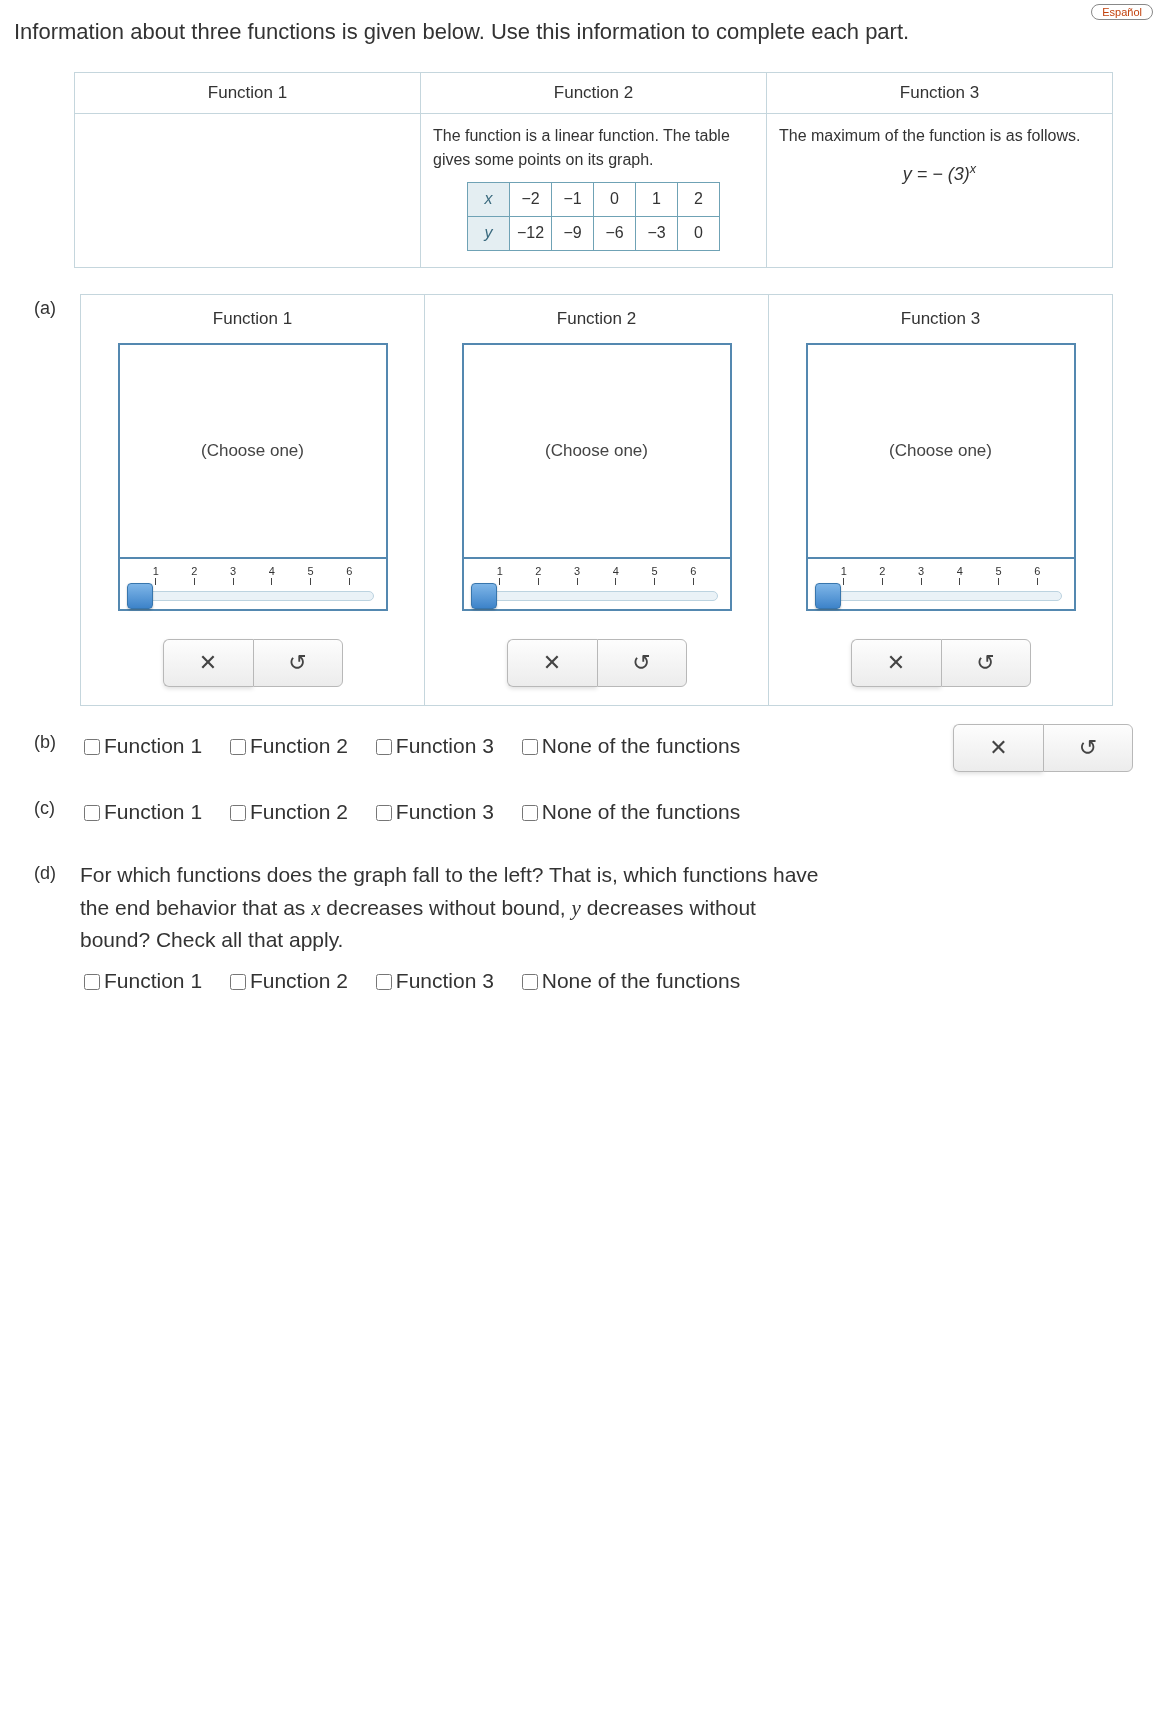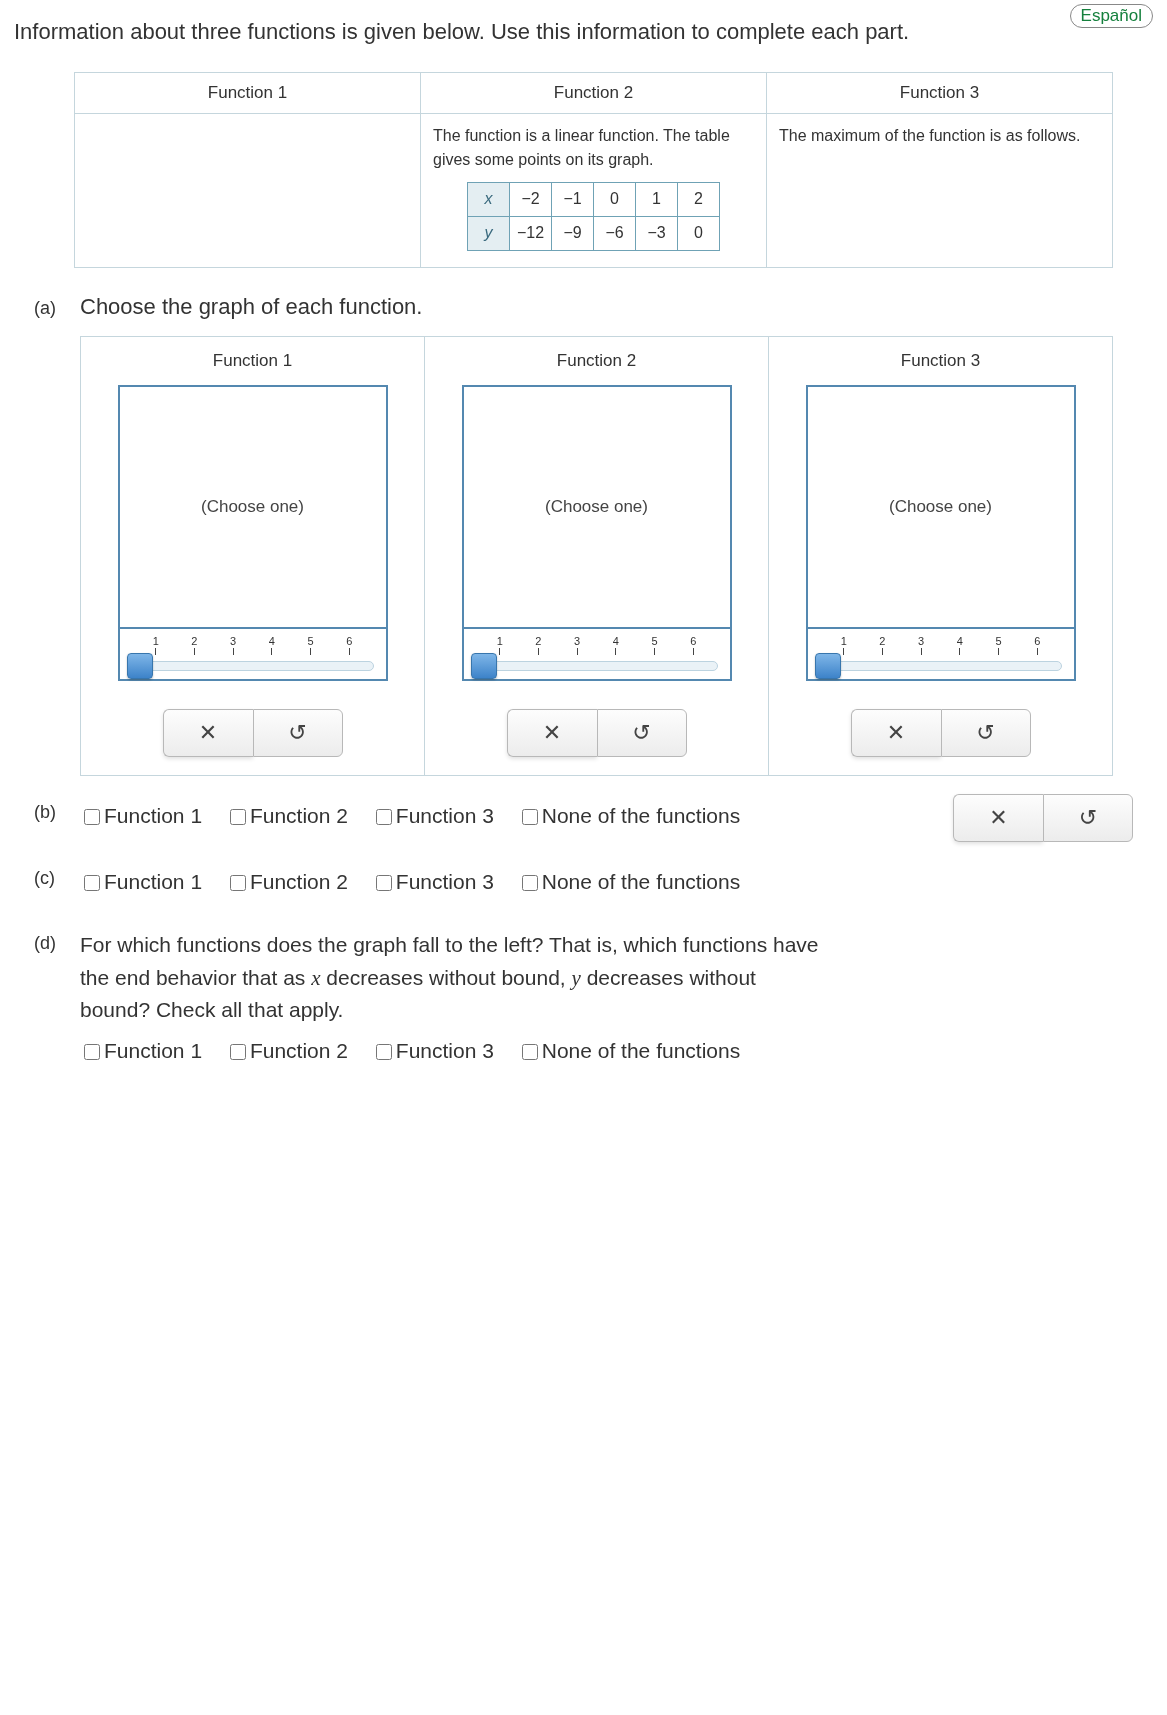--- a/index.html
+++ b/index.html
@@ -16,22 +16,22 @@
     position: relative;
     padding: 10px 14px 40px 14px;
   }
   .espanol {
     position: absolute;
     top: 4px;
     right: 14px;
     border: 1px solid #888;
     border-radius: 12px;
     padding: 1px 10px;
-    font-size: 17px;
-    color: #15803d;
+    font-size: 11px;
+    color: #c2410c;
     background: #fff;
     cursor: pointer;
   }
   .intro {
     font-size: 22px;
     line-height: 1.45;
     margin: 6px 0 24px 0;
     color: #333;
   }
   .funcbox {
@@ -129,21 +129,21 @@
   .ghead {
     text-align: center;
     font-size: 17px;
     padding: 14px 0;
   }
   .chooser {
     margin: 0 auto;
     width: 270px;
   }
   .chooser-top {
-    height: 242px;
+    height: 214px;
     border: 2px solid #5488b0;
     border-bottom: none;
     display: flex;
     align-items: center;
     justify-content: center;
     font-size: 17px;
     color: #444;
     background: #fff;
     cursor: pointer;
   }
@@ -261,28 +261,30 @@
             <td>0</td>
           </tr>
         </tbody>
           </table>
       </div>
     </div>
     <div class="funccol">
       <div class="funchead">Function 3</div>
       <div class="funcbody">
         <span>The maximum of the function is as follows.</span>
+        <div class="eq">
+          y = − (3)<span class="sup">x</span>
+        </div>
       </div>
     </div>
   </div>
 
   <div class="part">
     <div class="plabel">(a)</div>
     <div class="pbody">
-      <div class="ptitle">Choose the graph of each function.</div>
       <div class="graphrow">
 
         <div class="graphcol">
           <div class="ghead">Function 1</div>
           <div class="chooser">
             <div class="chooser-top">(Choose one)</div>
             <div class="slider-strip">
               <div class="ticks">
                 <span class="tick" style="left:10%">1</span>
                 <span class="tick" style="left:26%">2</span>

